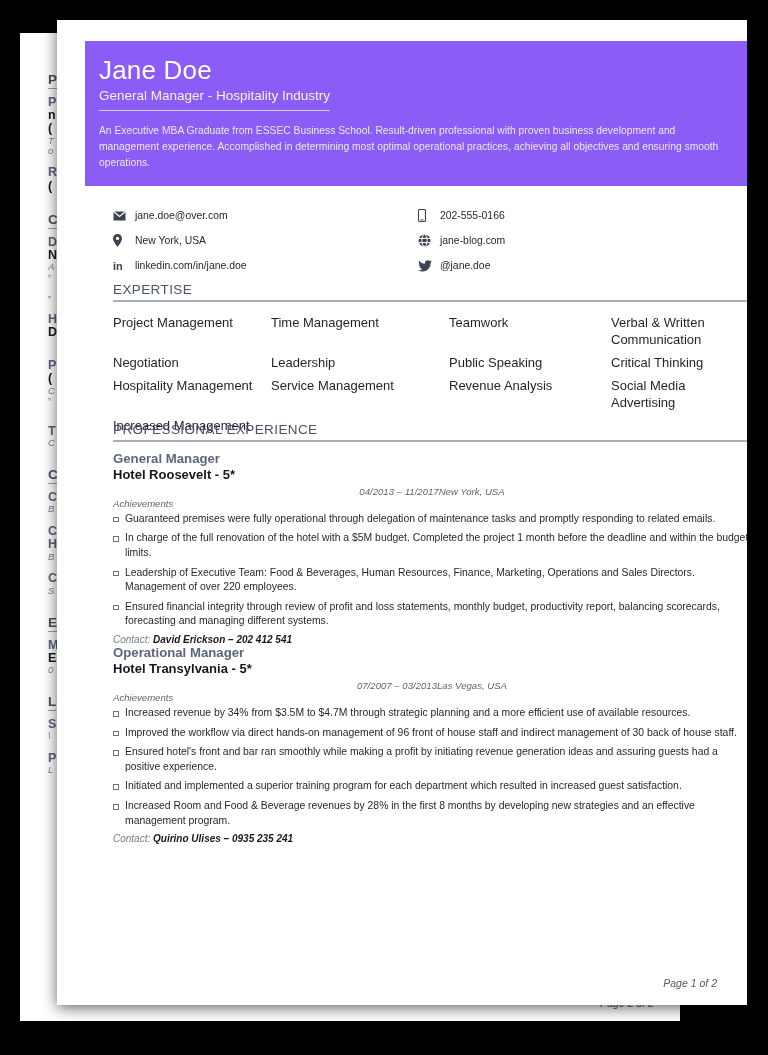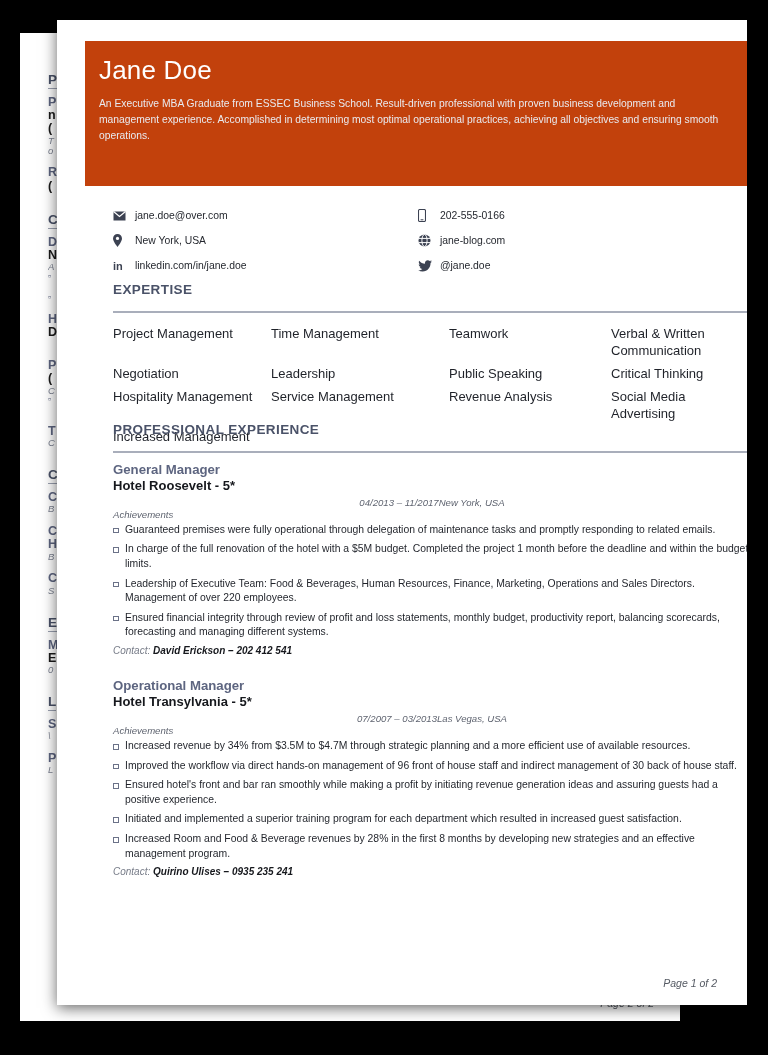--- a/index.html
+++ b/index.html
@@ -76,21 +76,21 @@
     overflow: hidden;
   }
 
   
   .hdr {
     position: absolute;
     left: 28px;
     top: 21px;
     right: 0px;
     height: 145px;
-    background: #c2410c;
+    background: #8b5cf6;
     padding: 16px 22px 0 14px;
     box-sizing: border-box;
     color: #ffffff;
   }
   .hdr-name {
     font-size: 26px;
     font-weight: normal;
     letter-spacing: 0.2px;
     line-height: 1.05;
     margin: 0 0 2px 0;
@@ -140,24 +140,24 @@
   .c-txt { padding-left: 4px; }
 
   
   .sec {
     position: absolute;
     left: 56px;
     width: 638px;
   }
   .sec-title {
     font-size: 13.5px;
-    font-weight: bold;
+    font-weight: normal;
     letter-spacing: 0.4px;
     color: #4a5268;
-    padding-bottom: 14px;
+    padding-bottom: 3px;
     margin: 0;
   }
   .sec-rule {
     height: 1.5px;
     background: #a9aebb;
     margin-bottom: 9px;
     width: 638px;
   }
 
   
@@ -244,20 +244,21 @@
 
 <div class="page-back">
   <div class="back-strip" id="back-strip"><div class="back-line back-head">P</div><div class="back-line back-sub">P</div><div class="back-line back-org">n</div><div class="back-line back-org">(</div><div class="back-line back-meta">T</div><div class="back-line back-meta">o</div><div class="back-line back-gap"></div><div class="back-line back-sub">R</div><div class="back-line back-org">(</div><div class="back-line back-gap-lg"></div><div class="back-line back-head">C</div><div class="back-line back-sub">D</div><div class="back-line back-org">N</div><div class="back-line back-meta">A</div><div class="back-line back-bul">▫</div><div class="back-line back-gap"></div><div class="back-line back-bul">▫</div><div class="back-line back-gap"></div><div class="back-line back-sub">H</div><div class="back-line back-org">D</div><div class="back-line back-gap-lg"></div><div class="back-line back-sub">P</div><div class="back-line back-org">(</div><div class="back-line back-meta">C</div><div class="back-line back-bul">▫</div><div class="back-line back-gap-lg"></div><div class="back-line back-sub">T</div><div class="back-line back-meta">C</div><div class="back-line back-gap-lg"></div><div class="back-line back-head">C</div><div class="back-line back-sub">C</div><div class="back-line back-meta">B</div><div class="back-line back-gap"></div><div class="back-line back-sub">C</div><div class="back-line back-sub">H</div><div class="back-line back-meta">B</div><div class="back-line back-gap"></div><div class="back-line back-sub">C</div><div class="back-line back-meta">S</div><div class="back-line back-gap-lg"></div><div class="back-line back-head">E</div><div class="back-line back-sub">M</div><div class="back-line back-org">E</div><div class="back-line back-meta">0</div><div class="back-line back-gap-lg"></div><div class="back-line back-head">L</div><div class="back-line back-sub">S</div><div class="back-line back-meta">\</div><div class="back-line back-gap"></div><div class="back-line back-sub">P</div><div class="back-line back-meta">L</div></div>
   <div class="footer-back">Page 2 of 2</div>
 </div>
 
 <div class="page-front">
 
   <div class="hdr">
     <div class="hdr-name">Jane Doe</div>
+    <div class="hdr-role">General Manager - Hospitality Industry</div>
     <div class="hdr-summary">An Executive MBA Graduate from ESSEC Business School. Result-driven professional with proven business development and management experience. Accomplished in determining most optimal operational practices, achieving all objectives and ensuring smooth operations.</div>
   </div>
 
   <div class="contact">
     <div class="contact-col">
 
       <div class="contact-row">
         <span class="c-ico">
           <svg width="13" height="10" viewBox="0 0 13 10">
               <rect x="0.5" y="0.5" width="12" height="9" fill="#3c4252"></rect>
@@ -341,21 +342,21 @@
         <div class="exp-cell">Social Media Advertising</div>
         <div class="exp-cell">Increased Management</div>
         <div class="exp-cell"></div>
       </div>
   </div>
 
   <div class="sec" style="top:402px;">
     <div class="sec-title">PROFESSIONAL EXPERIENCE</div>
     <div class="sec-rule"></div>
     <div id="jobs">
-        <div style="margin-bottom: 22px;">
+        <div style="margin-bottom: 0;">
           <div class="job-title">General Manager</div>
           <div class="job-org">Hotel Roosevelt - 5*</div>
           <div class="job-meta">
             <span>04/2013 – 11/2017</span>
             <span>New York, USA</span>
           </div>
           <div class="job-ach">Achievements</div>
           <ul class="bullets">
             <li class="bullet">Guaranteed premises were fully operational through delegation of maintenance tasks and promptly responding to related emails.</li>
             <li class="bullet">In charge of the full renovation of the hotel with a $5M budget. Completed the project 1 month before the deadline and within the budget limits.</li>

